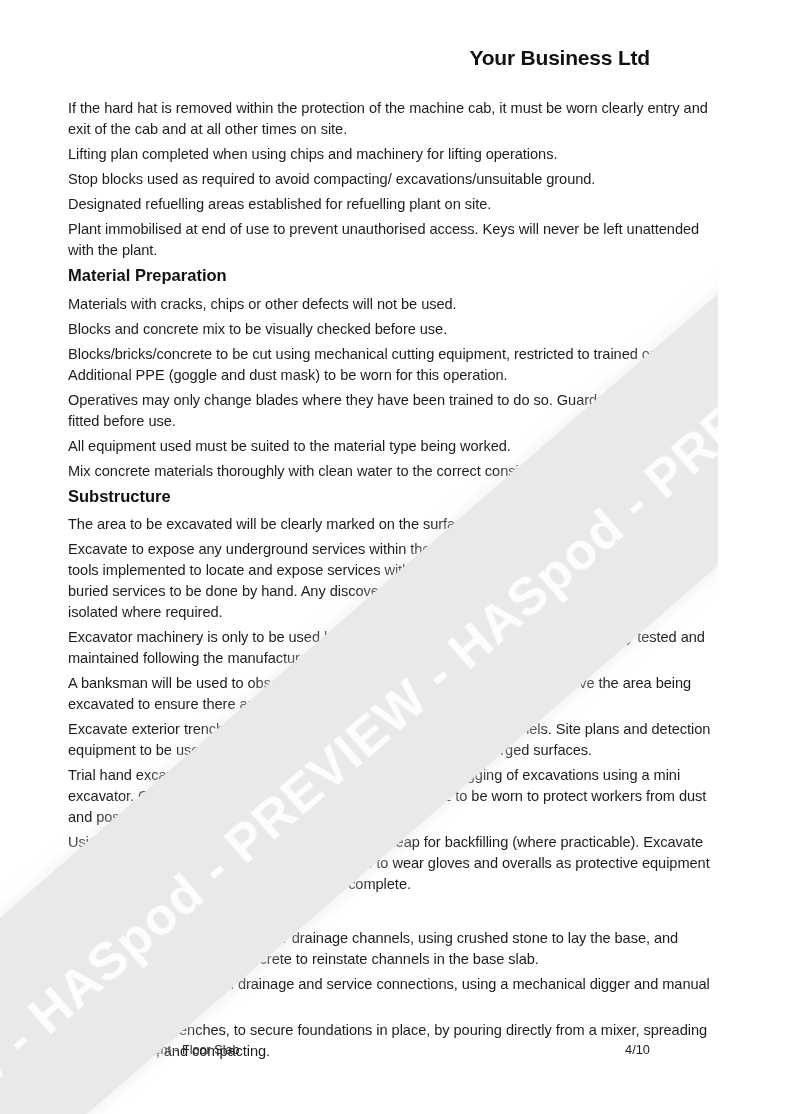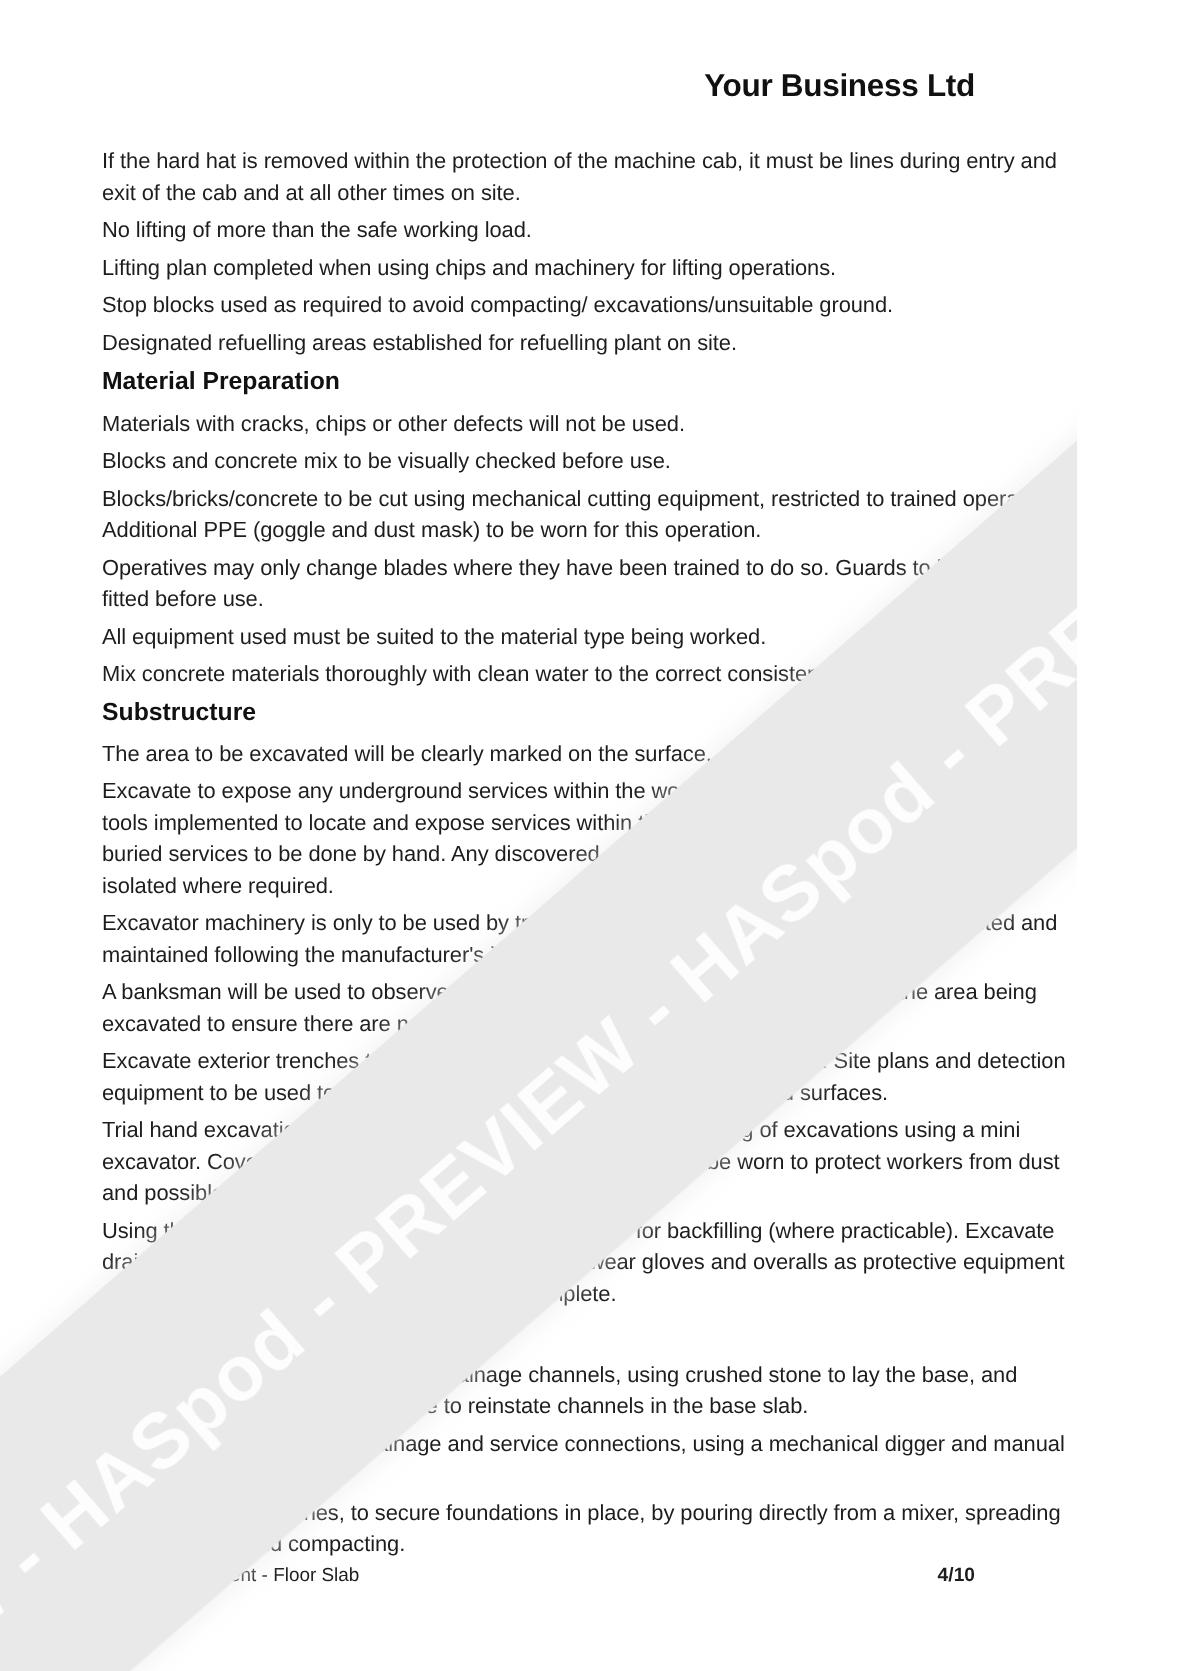--- a/index.html
+++ b/index.html
@@ -66,21 +66,21 @@
     left: 68px;
     right: 68px;
     top: 1042px;
     display: flex;
     align-items: baseline;
     justify-content: space-between;
     font-size: 12.6px;
     color: #1d1d1d;
   }
   .footer-page {
-    font-weight: bold;
+    font-weight: normal;
     font-size: 12.8px;
     text-align: center;
   }
 
   
   .watermark-layer {
     position: absolute;
     inset: 0;
     pointer-events: none;
     overflow: hidden;
@@ -131,25 +131,25 @@
 <body>
 
 <div class="page">
 
   <div class="doc-header">
     <div class="brand-title">Your Business Ltd</div>
   </div>
 
   <div class="doc-body">
       <div class="section">
-        <p class="para">If the hard hat is removed within the protection of the machine cab, it must be lines during entry and exit of the cab and at all other times on site.</p>
-        <p class="para">No lifting of more than the safe working load.</p>
+        <p class="para">If the hard hat is removed within the protection of the machine cab, it must be worn clearly entry and exit of the cab and at all other times on site.</p>
         <p class="para">Lifting plan completed when using chips and machinery for lifting operations.</p>
         <p class="para">Stop blocks used as required to avoid compacting/ excavations/unsuitable ground.</p>
         <p class="para">Designated refuelling areas established for refuelling plant on site.</p>
+        <p class="para">Plant immobilised at end of use to prevent unauthorised access. Keys will never be left unattended with the plant.</p>
       </div>
       <div class="section">
         <div class="section-heading">Material Preparation</div>
         <p class="para">Materials with cracks, chips or other defects will not be used.</p>
         <p class="para">Blocks and concrete mix to be visually checked before use.</p>
         <p class="para">Blocks/bricks/concrete to be cut using mechanical cutting equipment, restricted to trained operatives. Additional PPE (goggle and dust mask) to be worn for this operation.</p>
         <p class="para">Operatives may only change blades where they have been trained to do so. Guards to be correctly fitted before use.</p>
         <p class="para">All equipment used must be suited to the material type being worked.</p>
         <p class="para">Mix concrete materials thoroughly with clean water to the correct consistency.</p>
       </div>

